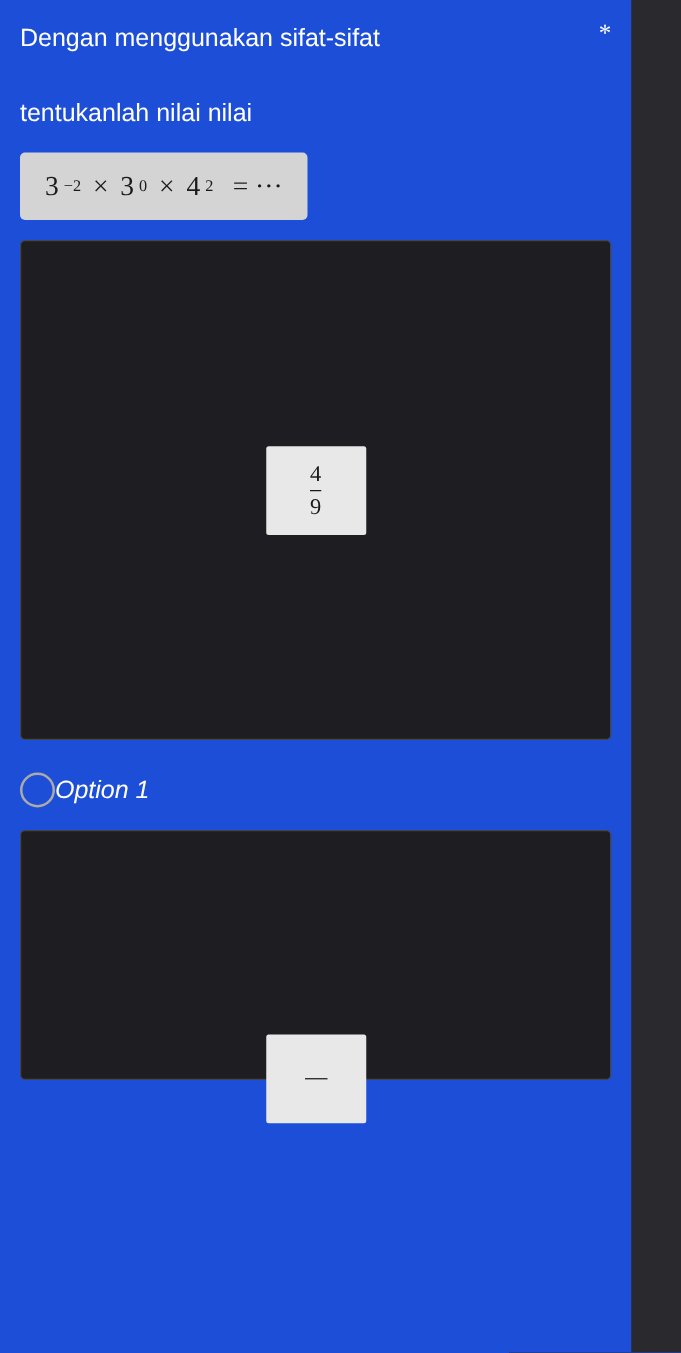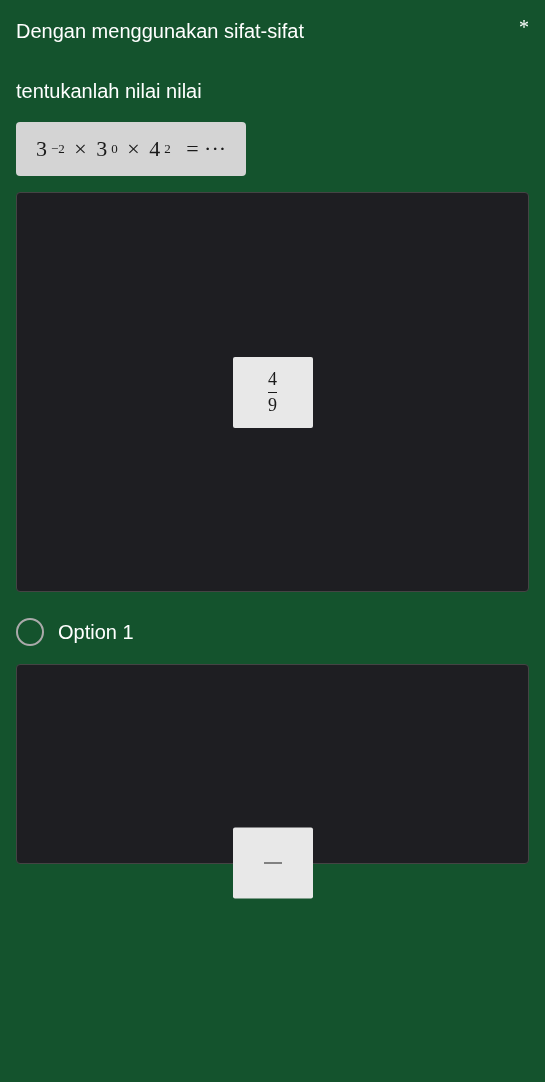--- a/index.html
+++ b/index.html
@@ -11,23 +11,23 @@
     body {
       width: 545px;
       min-height: 1082px;
       background-color: #2a2a2e;
       font-family: 'Georgia', serif;
       color: #ffffff;
       overflow-x: hidden;
     }
 
     .page-container {
-      width: 545px;
+      width: 505px;
       min-height: 1082px;
-      background-color: #14532d;
+      background-color: #1d4ed8;
       padding: 16px 16px 0 16px;
       position: relative;
     }
 
     .question-header {
       display: flex;
       justify-content: space-between;
       align-items: flex-start;
       margin-bottom: 16px;
     }
@@ -129,23 +129,23 @@
     .fraction-denominator {
       padding-top: 2px;
       width: 100%;
       text-align: center;
       font-size: 18px;
     }
 
     .option-row {
       display: flex;
       align-items: center;
-      gap: 14px;
       padding: 10px 0;
       margin-bottom: 8px;
+      font-style: italic;
     }
 
     .radio-circle {
       width: 28px;
       height: 28px;
       border-radius: 50%;
       border: 2.5px solid #aaaaaa;
       background-color: transparent;
       flex-shrink: 0;
       cursor: pointer;

